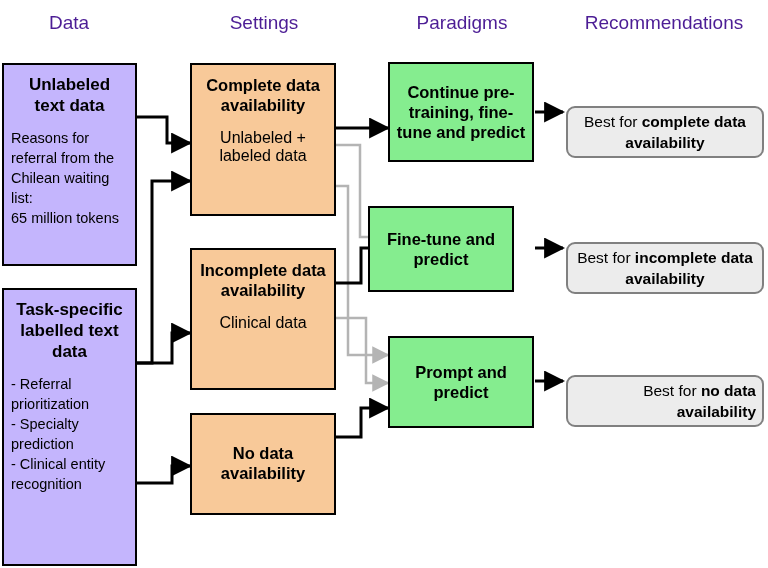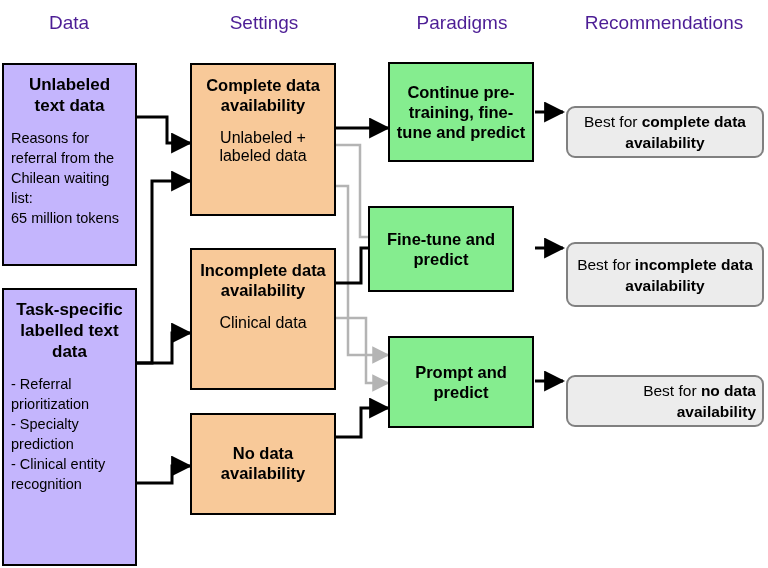--- a/index.html
+++ b/index.html
@@ -179,21 +179,21 @@
 <div class="node paradigm-box" style="left:388px; top:336px; width:146px; height:92px;">
   <div class="title">Prompt and predict</div>
 </div>
 
 <div class="node rec-box" style="left:566px; top:86px; width:198px; height:52px;">
   <div class="rec-text">
     <span>Best for </span><b>complete data availability</b>
   </div>
 </div>
 
-<div class="node rec-box" style="left:566px; top:222px; width:198px; height:65px;">
+<div class="node rec-box" style="left:566px; top:222px; width:198px; height:52px;">
   <div class="rec-text">
     <span>Best for </span><b>incomplete data availability</b>
   </div>
 </div>
 
 <div class="node rec-box" style="left:566px; top:355px; width:198px; height:52px;text-align:right;">
   <div class="rec-text">
     <span>Best for </span><b>no data availability</b>
   </div>
 </div>

